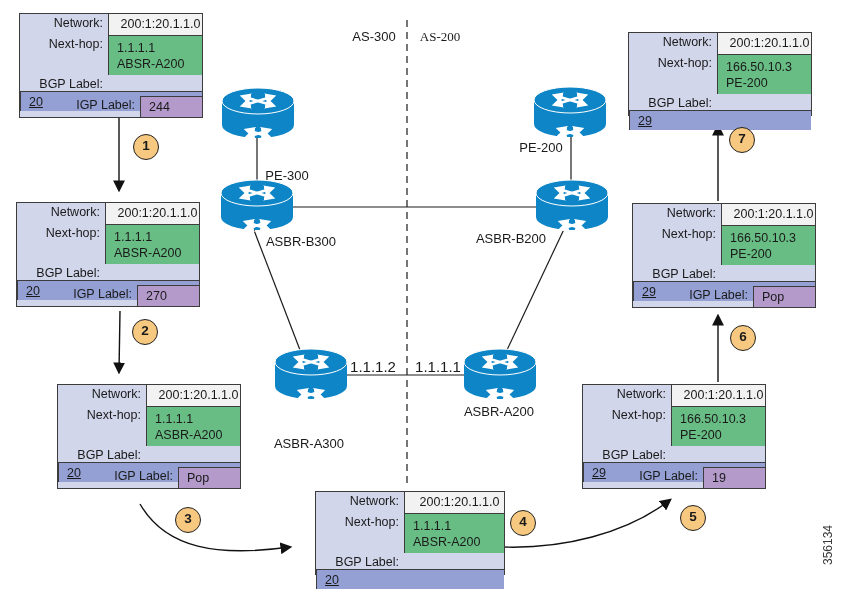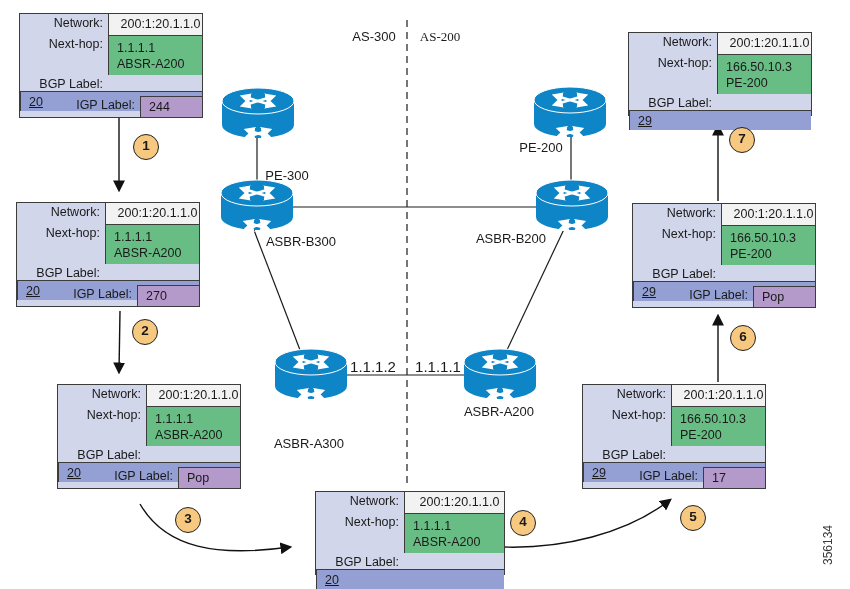--- a/index.html
+++ b/index.html
@@ -209,21 +209,21 @@
         <div>166.50.10.3</div>
           <div>PE-200</div>
       </div>
     </div>
     <div class="trow r-bgp">
       <div class="lab">BGP Label:</div>
       <div class="val bgp">29</div>
     </div>
     <div class="trow r-igp">
       <div class="lab">IGP Label:</div>
-      <div class="val igp">17</div>
+      <div class="val igp">19</div>
     </div>
   </div>
 
   <div class="tbl" style="left:632px;top:203px;">
     <div class="trow r-net">
       <div class="lab">Network:</div>
       <div class="val net">200:1:20.1.1.0</div>
     </div>
     <div class="trow r-nh">
       <div class="lab">Next-hop:</div>

